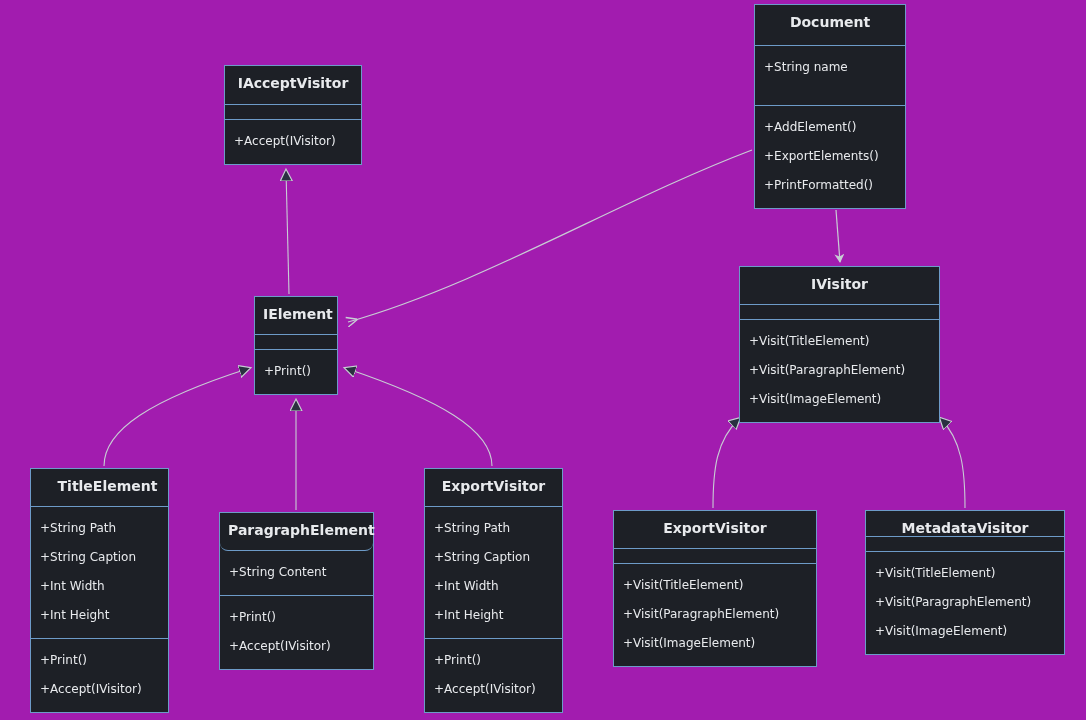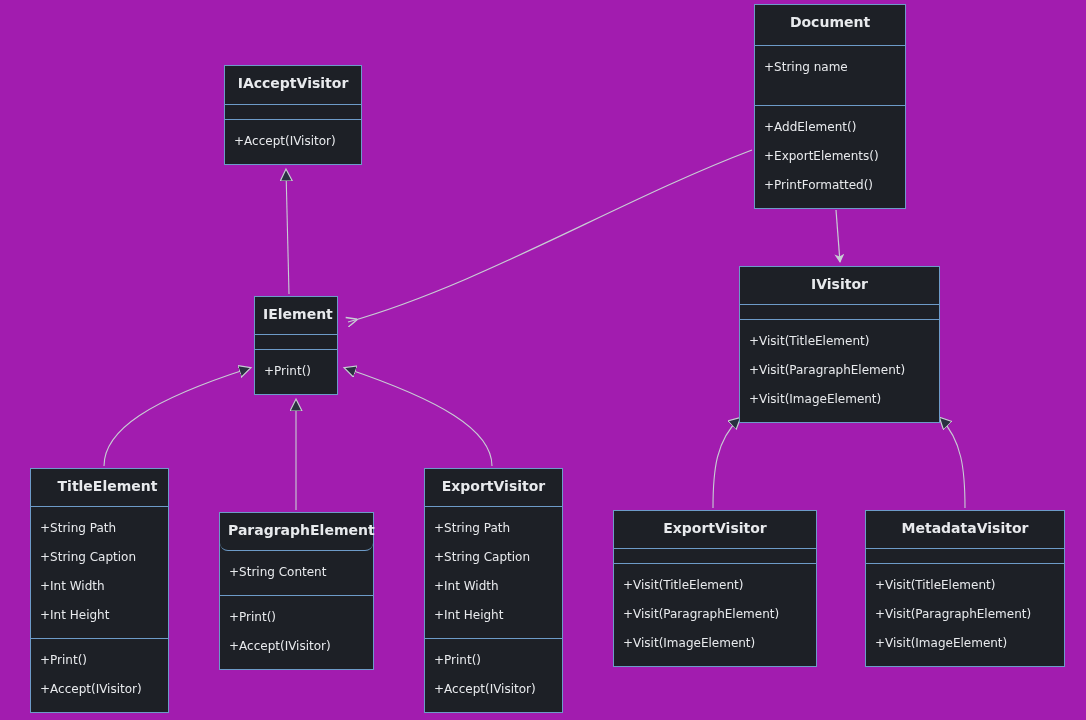--- a/index.html
+++ b/index.html
@@ -169,21 +169,21 @@
     <div class="umlbox" style="left: 613px; top: 510px; width: 204px;">
       <div class="cls-name" style="height: 38px;">ExportVisitor</div>
       <div class="cls-attrs empty"></div>
       <div class="cls-ops">
         <div class="member">+Visit(TitleElement)</div>
         <div class="member">+Visit(ParagraphElement)</div>
         <div class="member">+Visit(ImageElement)</div>
       </div>
     </div>
     <div class="umlbox" style="left: 865px; top: 510px; width: 200px;">
-      <div class="cls-name" style="height: 38px;">MetadataVisitor</div>
+      <div class="cls-name" style="height: 26px;">MetadataVisitor</div>
       <div class="cls-attrs empty"></div>
       <div class="cls-ops">
         <div class="member">+Visit(TitleElement)</div>
         <div class="member">+Visit(ParagraphElement)</div>
         <div class="member">+Visit(ImageElement)</div>
       </div>
     </div>
   </div>
 
 </body></html>

